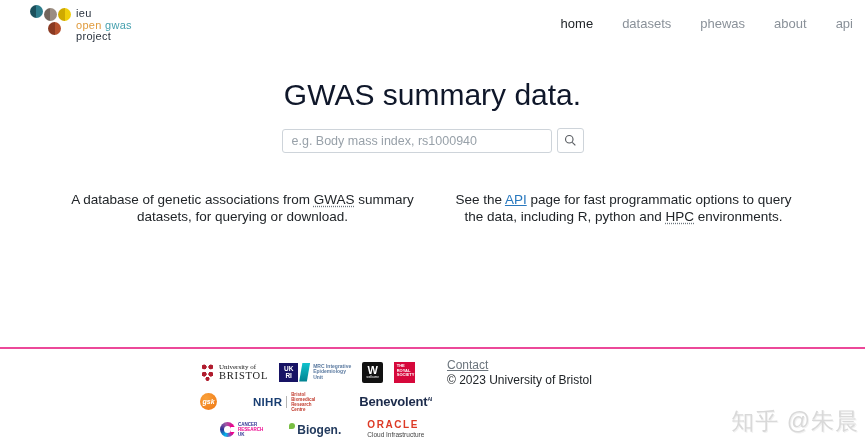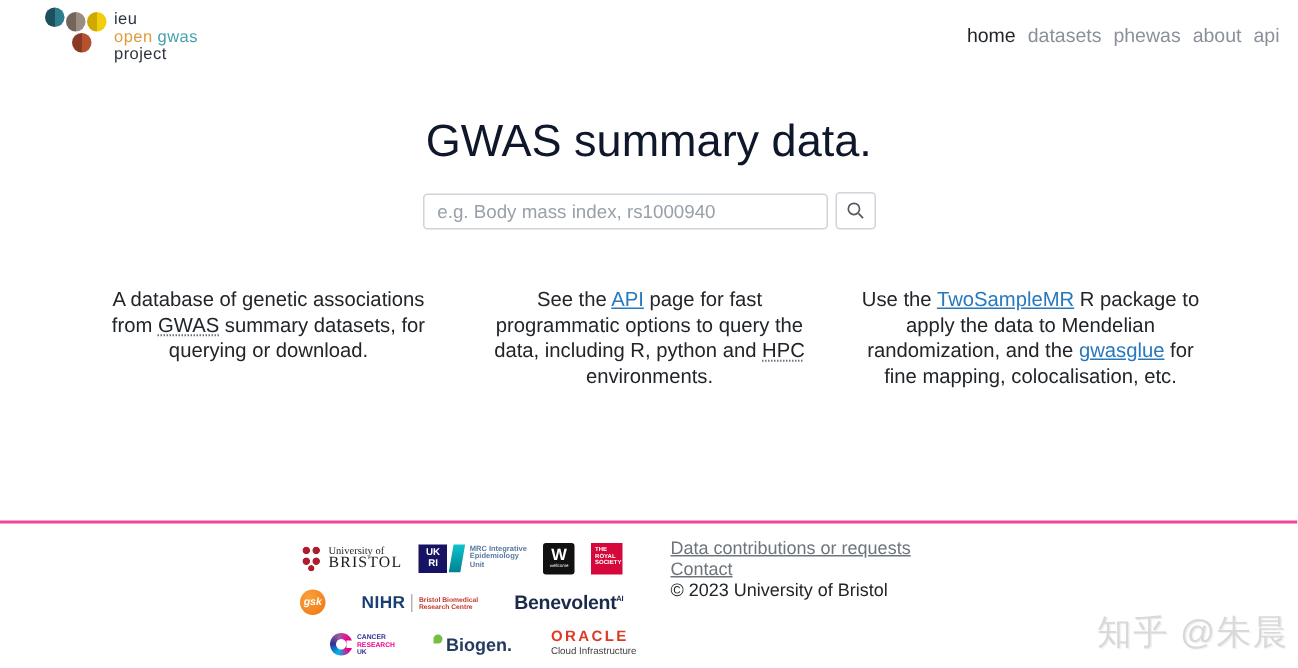--- a/index.html
+++ b/index.html
@@ -17,21 +17,21 @@
   .dot { position:absolute; width:13px; height:13px; border-radius:50%; }
   .dot-teal   { left:0;  top:3;  background:linear-gradient(90deg,#1b505c 50%,#2e7d8c 50%); }
   .dot-taupe  { left:14px; top:3px; background:linear-gradient(90deg,#73655c 50%,#9b8d82 50%); }
   .dot-yellow { left:28px; top:3px; background:linear-gradient(90deg,#cfa900 50%,#f0ce0a 50%); }
   .dot-maroon { left:18px; top:17px; background:linear-gradient(90deg,#8a3a22 50%,#b5512e 50%); }
   .logo-text { margin-left:4px; padding-top:3px; font-size:11px; line-height:11.5px;
     font-weight:500; color:#2b3440; letter-spacing:.3px; }
   .logo-open { color:#e09b3d; }
   .logo-gwas { color:#46a0ae; }
 
-  .nav { display:flex; gap:8px; padding-top:11px; font-size:13px; }
+  .nav { display:flex; gap:29px; padding-top:11px; font-size:13px; }
   .nav-item { color:#8a9199; text-decoration:none; cursor:pointer; }
   .nav-item.active { color:#212529; }
 
   
   .hero-title { position:absolute; top:78px; left:0; right:0; text-align:center;
     font-size:30px; font-weight:400; color:#0f172a; }
 
   .search-row { position:absolute; top:128px; left:0; right:0;
     display:flex; justify-content:center; align-items:center; gap:5px; }
   .search-input { width:270px; height:24px; border:1px solid #ced4da; border-radius:3px;
@@ -46,21 +46,21 @@
   .intro-col a { color:#2878be; text-decoration:underline; cursor:pointer; }
   .intro-col abbr { text-decoration:underline dotted #6c757d; text-underline-offset:2px; }
 
   
   .footer { position:absolute; top:347px; left:0; right:0; bottom:0;
     border-top:2px solid #ec4899; padding-top:10px; }
   .footer-inner { display:flex; margin-left:200px; }
   .logo-block { width:232px; }
   .logo-row { display:flex; align-items:center; margin-bottom:5px; }
   .logo-row1 { gap:11px; height:26px; }
-  .logo-row2 { gap:24px; height:23px; }
+  .logo-row2 { gap:36px; height:23px; }
   .logo-row3 { gap:26px; height:23px; margin-left:20px; }
   .flogo { display:flex; align-items:center; cursor:pointer; }
 
   
   .crest { width:15px; height:18px; margin-right:4px;
     background:
       radial-gradient(circle at 28% 22%, #b01c2e 2.2px, transparent 2.7px),
       radial-gradient(circle at 72% 22%, #b01c2e 2.2px, transparent 2.7px),
       radial-gradient(circle at 28% 62%, #b01c2e 2.2px, transparent 2.7px),
       radial-gradient(circle at 72% 62%, #b01c2e 2.2px, transparent 2.7px),
@@ -167,21 +167,20 @@
         <circle cx="6.5" cy="6.5" r="4.6" fill="none" stroke="#55595e" stroke-width="1.4"></circle>
         <line x1="10.2" y1="10.2" x2="14" y2="14" stroke="#55595e" stroke-width="1.4"></line>
       </svg>
     </span>
   </button>
 </div>
 
 <div class="intro">
   <p class="intro-col"><span>A database of genetic associations from </span><abbr>GWAS</abbr><span> summary datasets, for querying or download.</span></p>
   <p class="intro-col"><span>See the </span><a>API</a><span> page for fast programmatic options to query the data, including R, python and </span><abbr>HPC</abbr><span> environments.</span></p>
-  <p class="intro-col"><span>Use the </span><a>TwoSampleMR</a><span> R package to apply the data to Mendelian randomization, and the </span><a>gwasglue</a><span> for fine mapping, colocalisation, etc.</span></p>
 </div>
 
 <div class="footer">
   <div class="footer-inner">
 
     <div class="logo-block">
       <div class="logo-row logo-row1">
         <div class="flogo">
           <span class="crest"></span>
           <span class="bristol-text">
@@ -245,21 +244,20 @@
         <div class="flogo">
           <span class="oracle-stack">
             <div class="oracle-main">ORACLE</div>
             <div class="oracle-sub">Cloud Infrastructure</div>
           </span>
         </div>
       </div>
     </div>
 
     <div class="footer-links">
-      <a class="footer-link">Data contributions or requests</a>
       <a class="footer-link">Contact</a>
       <span class="footer-copy">© 2023 University of Bristol</span>
     </div>
 
   </div>
 </div>
 
 <div class="watermark">知乎 @朱晨</div>
 
 </body></html>

